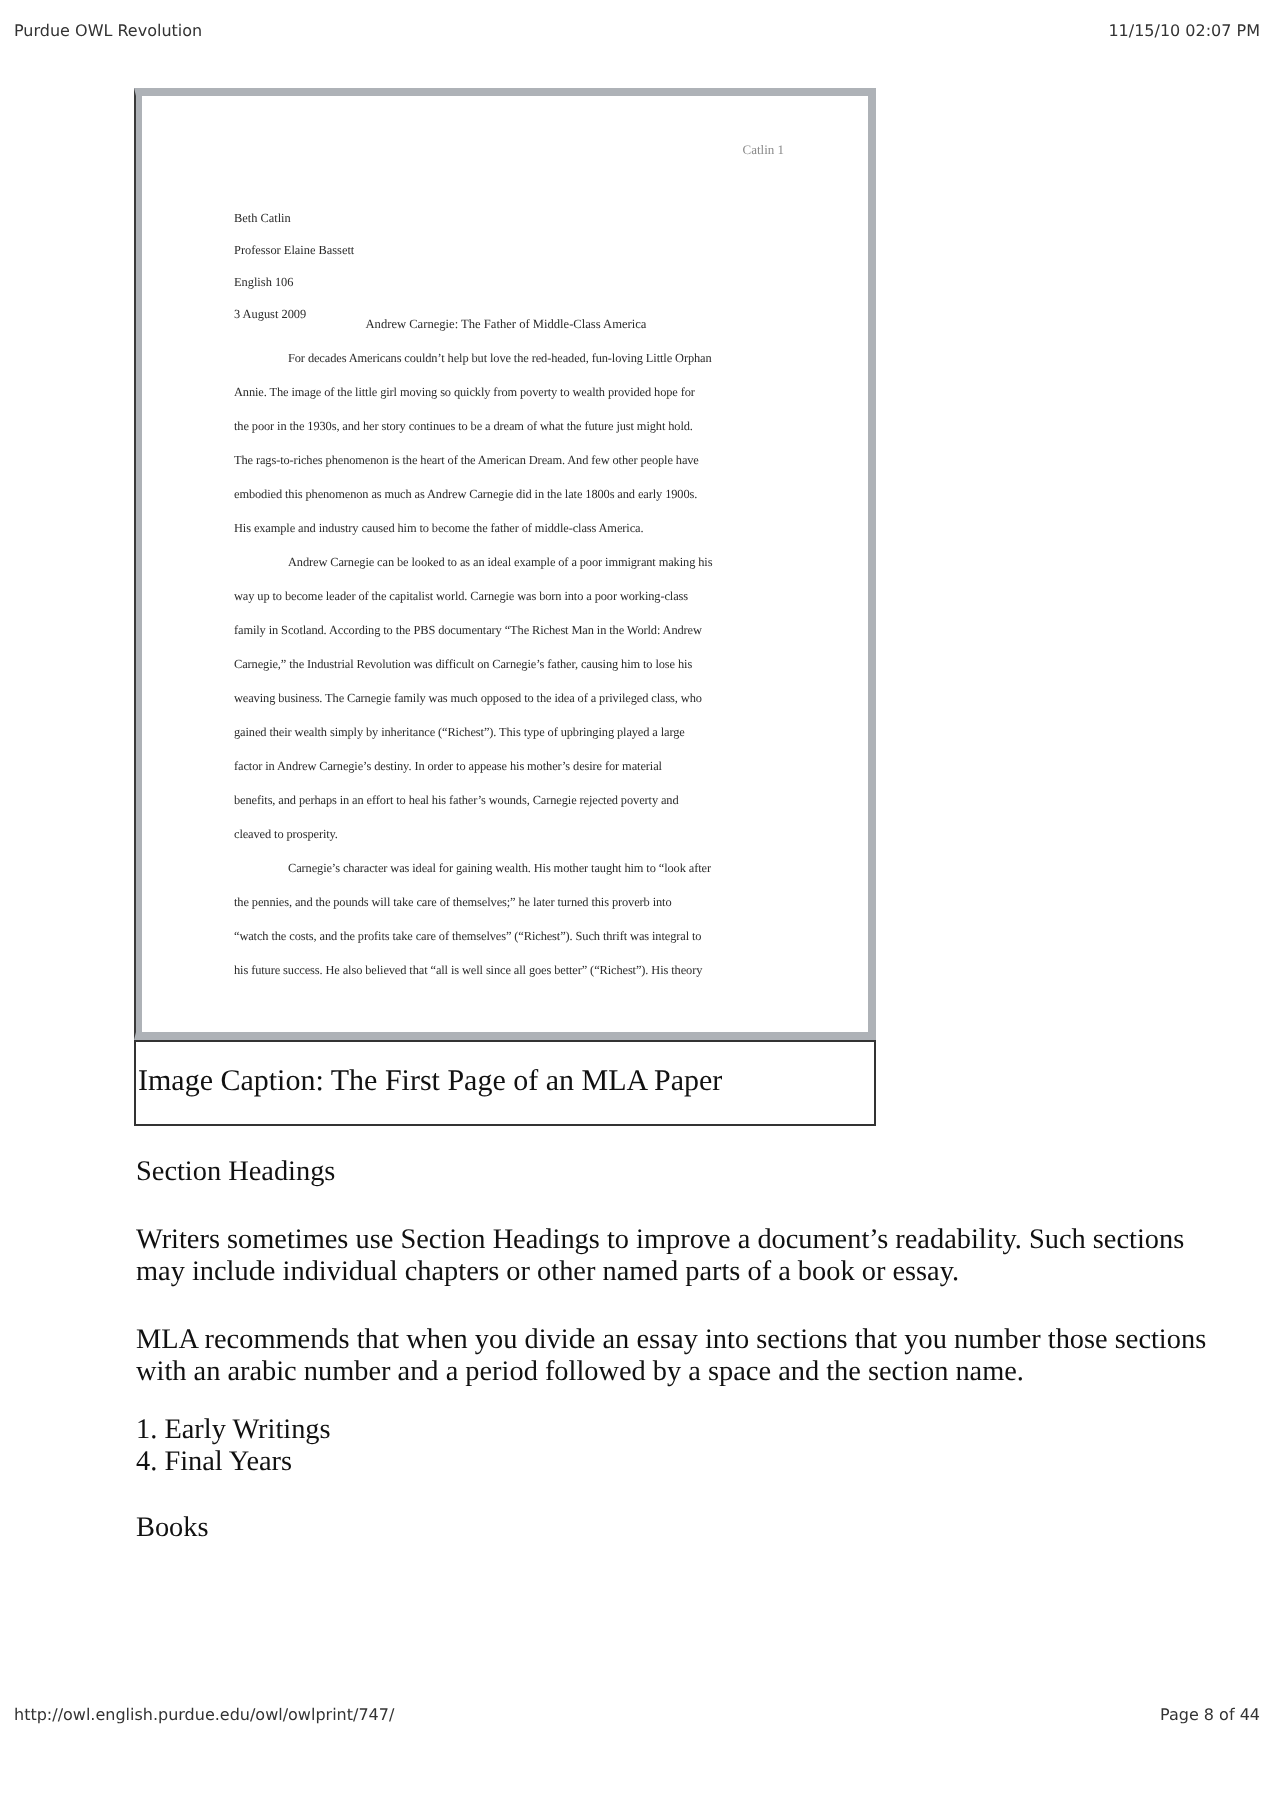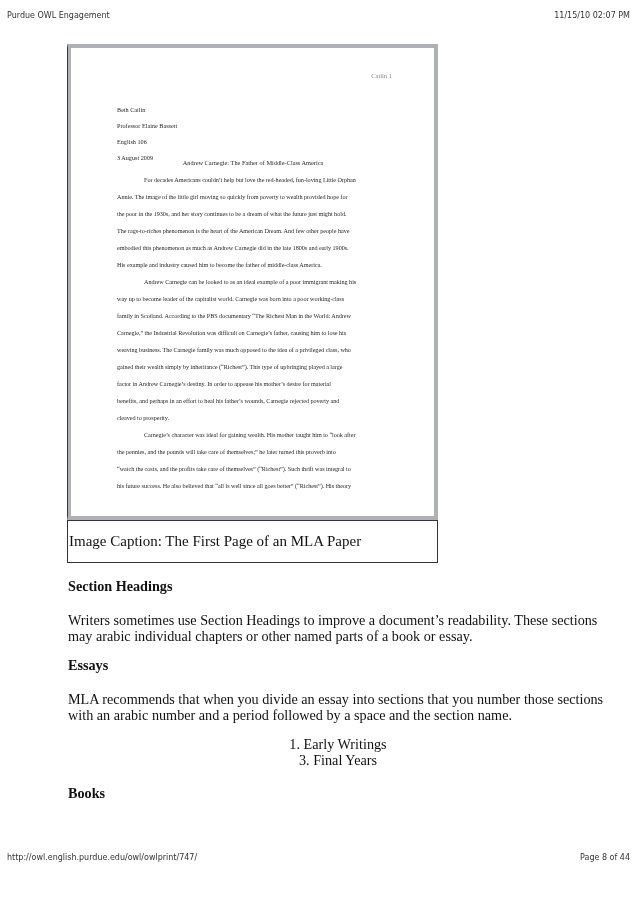--- a/index.html
+++ b/index.html
@@ -17,30 +17,30 @@
   .paper .runhead { position: absolute; right: 42px; top: 24px; color: #8a8a8a; font-size: 6.5px; }
   .paper .hdr { position: absolute; left: 45px; font-size: 6.2px; }
   .paper .title { position: absolute; left: 0; right: 0; text-align: center; font-size: 6.3px; }
   .paper .line { position: absolute; left: 45px; white-space: nowrap; font-size: 6.2px; letter-spacing: -0.05px; }
   .paper .line.indent { left: 72px; }
 
   .caption-box { position: relative; height: 43px; box-sizing: border-box; border: 1px solid #333; border-top: 1px solid #333; }
   .caption-text { position: absolute; left: 1px; top: 12px; font-size: 15px; color: #111; text-align: right; }
 
   .content { position: absolute; left: 68px; top: 578px; width: 540px; font-size: 14.2px; line-height: 16px; }
-  .content h3 { margin: 0; font-size: 14.2px; font-weight: bold; }
+  .content h3 { margin: 0; font-size: 14.2px; font-weight: normal; }
   .content p { margin: 0; }
-  .content .list { margin: 0; padding: 0; list-style: none; text-align: center; }
+  .content .list { margin: 0; padding: 0; list-style: none; }
   .content .list li { margin: 0; }
 </style>
 </head>
 <body>
 
 <div class="print-header">
-  <span class="left">Purdue OWL Engagement</span>
+  <span class="left">Purdue OWL Revolution</span>
   <span class="right">11/15/10 02:07 PM</span>
 </div>
 
 <div class="figure">
   <div class="image-frame">
     <div class="paper">
       <div class="runhead">Catlin 1</div>
       <div class="hdr" style="top:58px">Beth Catlin</div>
       <div class="hdr" style="top:74px">Professor Elaine Bassett</div>
       <div class="hdr" style="top:90px">English 106</div>
@@ -67,26 +67,25 @@
       <div class="line" style="top:434px">his future success. He also believed that “all is well since all goes better” (“Richest”). His theory</div>
     </div>
   </div>
   <div class="caption-box">
     <span class="caption-text">Image Caption: The First Page of an MLA Paper</span>
   </div>
 </div>
 
 <div class="content">
   <h3>Section Headings</h3>
-  <p style="margin-top:18px">Writers sometimes use Section Headings to improve a document’s readability. These sections may arabic individual chapters or other named parts of a book or essay.</p>
-  <h3 style="margin-top:13px">Essays</h3>
+  <p style="margin-top:18px">Writers sometimes use Section Headings to improve a document’s readability. Such sections may include individual chapters or other named parts of a book or essay.</p>
   <p style="margin-top:18px">MLA recommends that when you divide an essay into sections that you number those sections with an arabic number and a period followed by a space and the section name.</p>
   <ul class="list" style="margin-top:13px">
     <li>1. Early Writings</li>
-    <li>3. Final Years</li>
+    <li>4. Final Years</li>
   </ul>
   <h3 style="margin-top:17px">Books</h3>
 </div>
 
 <div class="print-footer">
   <span class="left">http://owl.english.purdue.edu/owl/owlprint/747/</span>
   <span class="right">Page 8 of 44</span>
 </div>
 
 </body></html>

